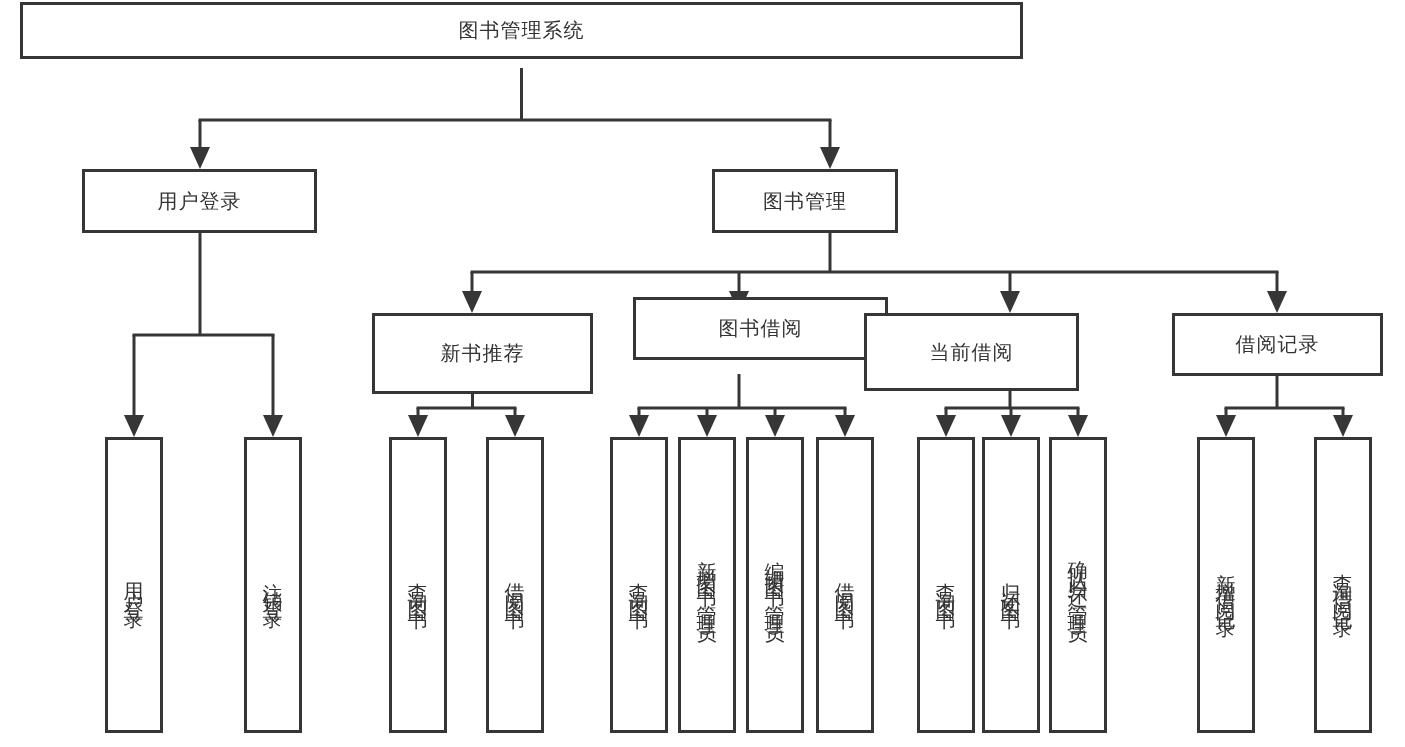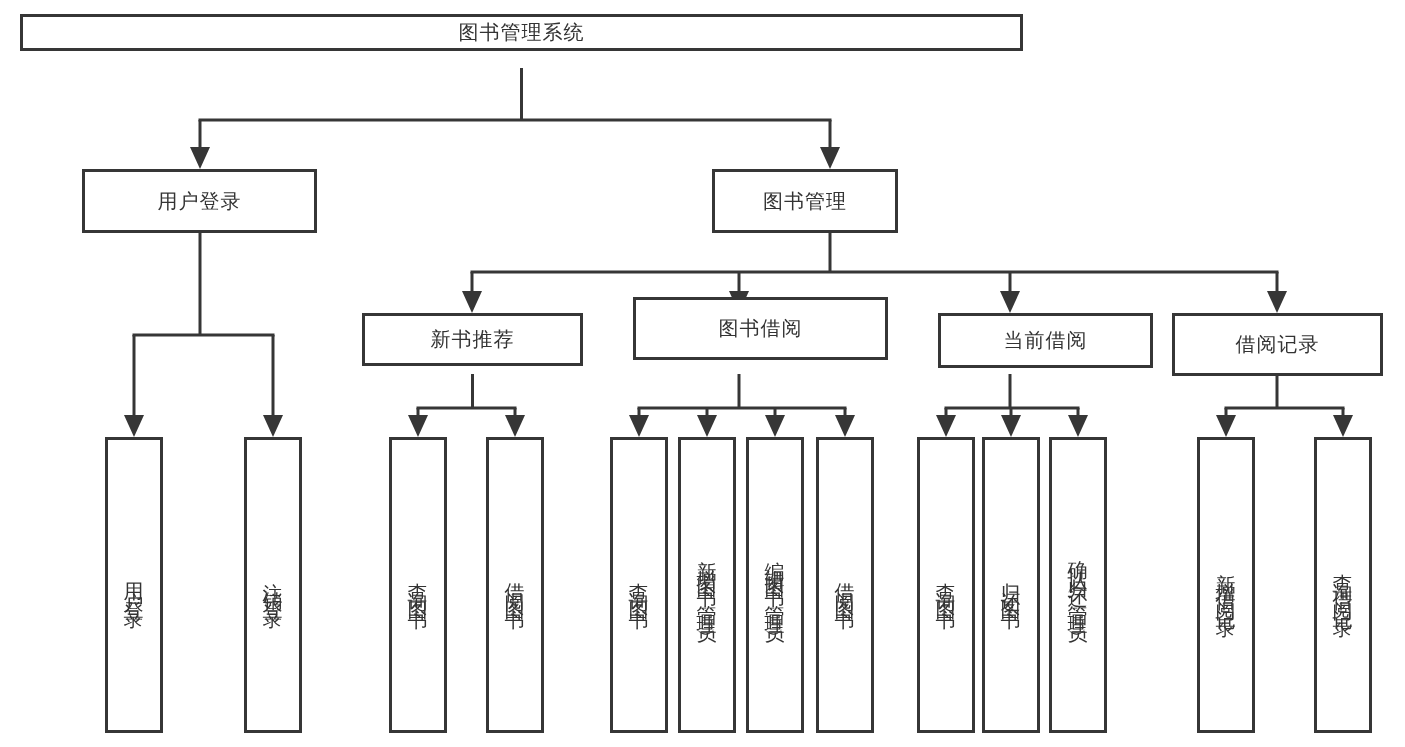--- a/index.html
+++ b/index.html
@@ -129,28 +129,28 @@
 
       <polygon points="936,415 956,415 946,437"></polygon>
       <polygon points="1001,415 1021,415 1011,437"></polygon>
       <polygon points="1068,415 1088,415 1078,437"></polygon>
 
       <polygon points="1216,415 1236,415 1226,437"></polygon>
       <polygon points="1333,415 1353,415 1343,437"></polygon>
     </g>
   </svg>
 
-  <div class="box hbox root-box" style="left:20px;top:14px;width:1003px;height:37px">图书管理系统</div>
+  <div class="box hbox root-box" style="left:20px;top:2px;width:1003px;height:57px">图书管理系统</div>
 
   <div class="box hbox" style="left:82px;top:169px;width:235px;height:64px">用户登录</div>
   <div class="box hbox" style="left:712px;top:169px;width:186px;height:64px">图书管理</div>
 
-  <div class="box hbox" style="left:362px;top:313px;width:221px;height:53px">新书推荐</div>
+  <div class="box hbox" style="left:372px;top:313px;width:221px;height:81px">新书推荐</div>
   <div class="box hbox" style="left:633px;top:297px;width:255px;height:63px">图书借阅</div>
-  <div class="box hbox" style="left:938px;top:313px;width:215px;height:55px">当前借阅</div>
+  <div class="box hbox" style="left:864px;top:313px;width:215px;height:78px">当前借阅</div>
   <div class="box hbox" style="left:1172px;top:313px;width:211px;height:63px">借阅记录</div>
 
   <div class="box vbox" style="left:105px;top:437px;width:58px;height:296px">用户登录</div>
   <div class="box vbox" style="left:244px;top:437px;width:58px;height:296px">注销登录</div>
 
   <div class="box vbox" style="left:389px;top:437px;width:58px;height:296px">查询图书</div>
   <div class="box vbox" style="left:486px;top:437px;width:58px;height:296px">借阅图书</div>
 
   <div class="box vbox" style="left:610px;top:437px;width:58px;height:296px">查询图书</div>
   <div class="box vbox" style="left:678px;top:437px;width:58px;height:296px">新增图书（管理员）</div>

